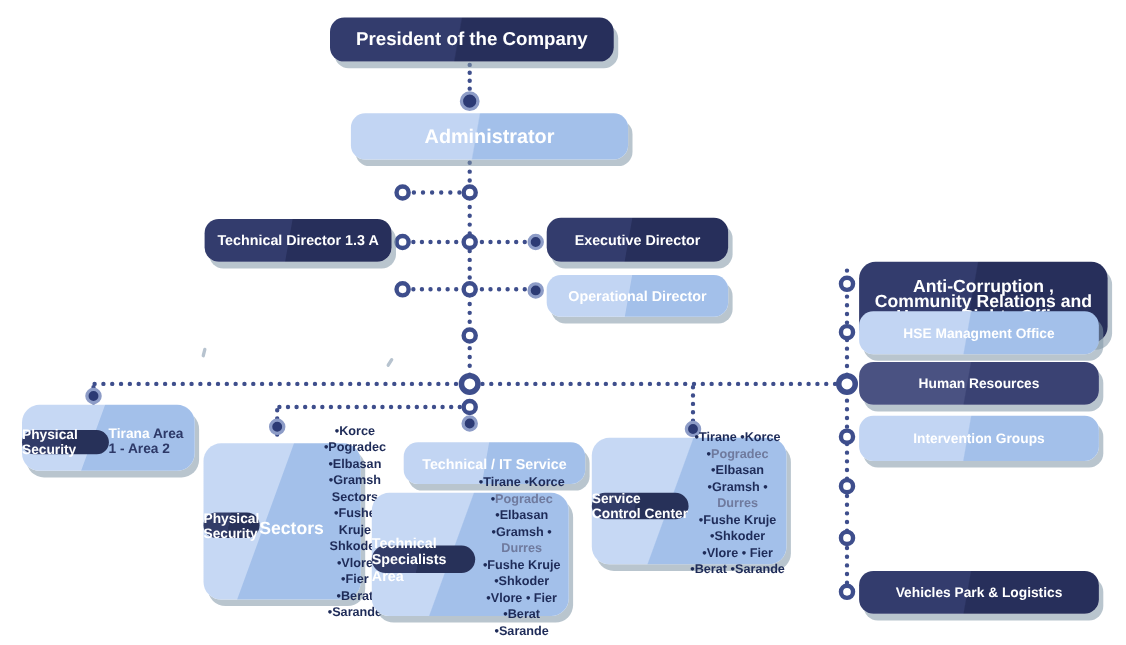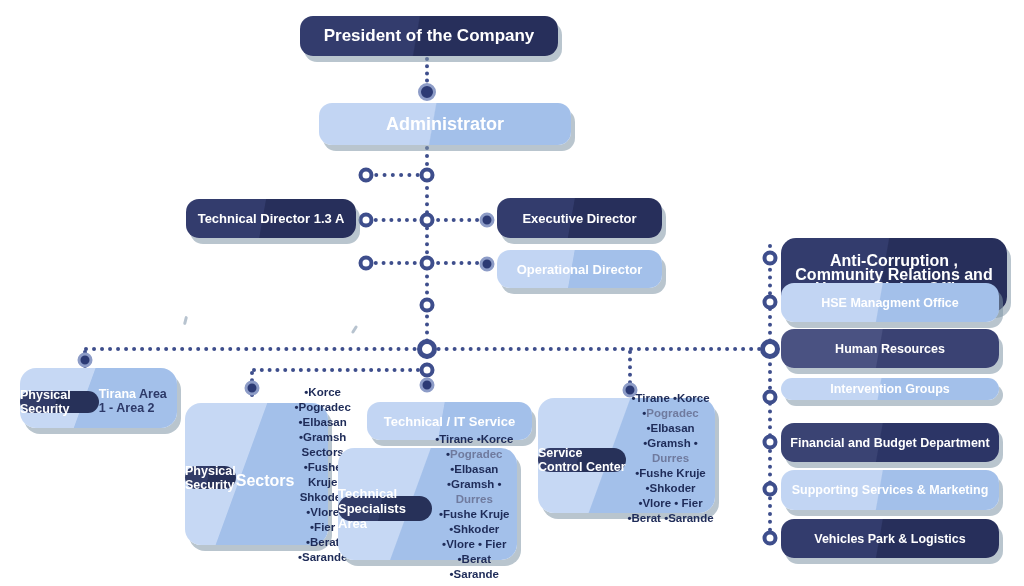--- a/index.html
+++ b/index.html
@@ -81,23 +81,21 @@
   <div class="box dark" style="left:186px;top:199px;width:170px;height:39px;font-size:13px">Technical Director 1.3 A</div>
 
 
   <div class="box dark" style="left:497px;top:198px;width:165px;height:40px;font-size:13px">Executive Director</div>
 
   <div class="box light" style="left:497px;top:250px;width:165px;height:38px;font-size:13px">Operational Director</div>
 
   <div class="box dark" style="left:781px;top:238px;width:218px;height:44px;font-size:16px;line-height:14px;padding:15px 4px;border-radius:15px">Anti-Corruption , Community Relations and Human Rights Office</div>
   <div class="box light" style="left:781px;top:283px;width:218px;height:39px;font-size:12.5px">HSE Managment Office</div>
   <div class="box mid" style="left:781px;top:329px;width:218px;height:39px;font-size:12.5px">Human Resources</div>
-  <div class="box light" style="left:781px;top:378px;width:218px;height:22px;font-size:12.5px">Intervention Groups</div>
-  <div class="box dark2" style="left:781px;top:423px;width:218px;height:39px;font-size:12.5px">Financial and Budget Department</div>
-  <div class="box light" style="left:781px;top:470px;width:218px;height:40px;font-size:12.5px">Supporting Services &amp; Marketing</div>
+  <div class="box light" style="left:781px;top:378px;width:218px;height:41px;font-size:12.5px">Intervention Groups</div>
   <div class="box dark" style="left:781px;top:519px;width:218px;height:39px;font-size:12.5px">Vehicles Park &amp; Logistics</div>
 
   <div class="card" style="left:20px;top:368px;width:157px;height:60px">
     <div class="pill" style="width:128px;height:22px;margin-top:7px;font-size:12.5px">Physical Security</div>
     <div style="margin-top:6px;font-size:12.5px">
       <span style="color:#ffffff">Tirana</span>
       <span style="color:#2d3968">Area 1  - Area 2</span>
     </div>
   </div>
 

